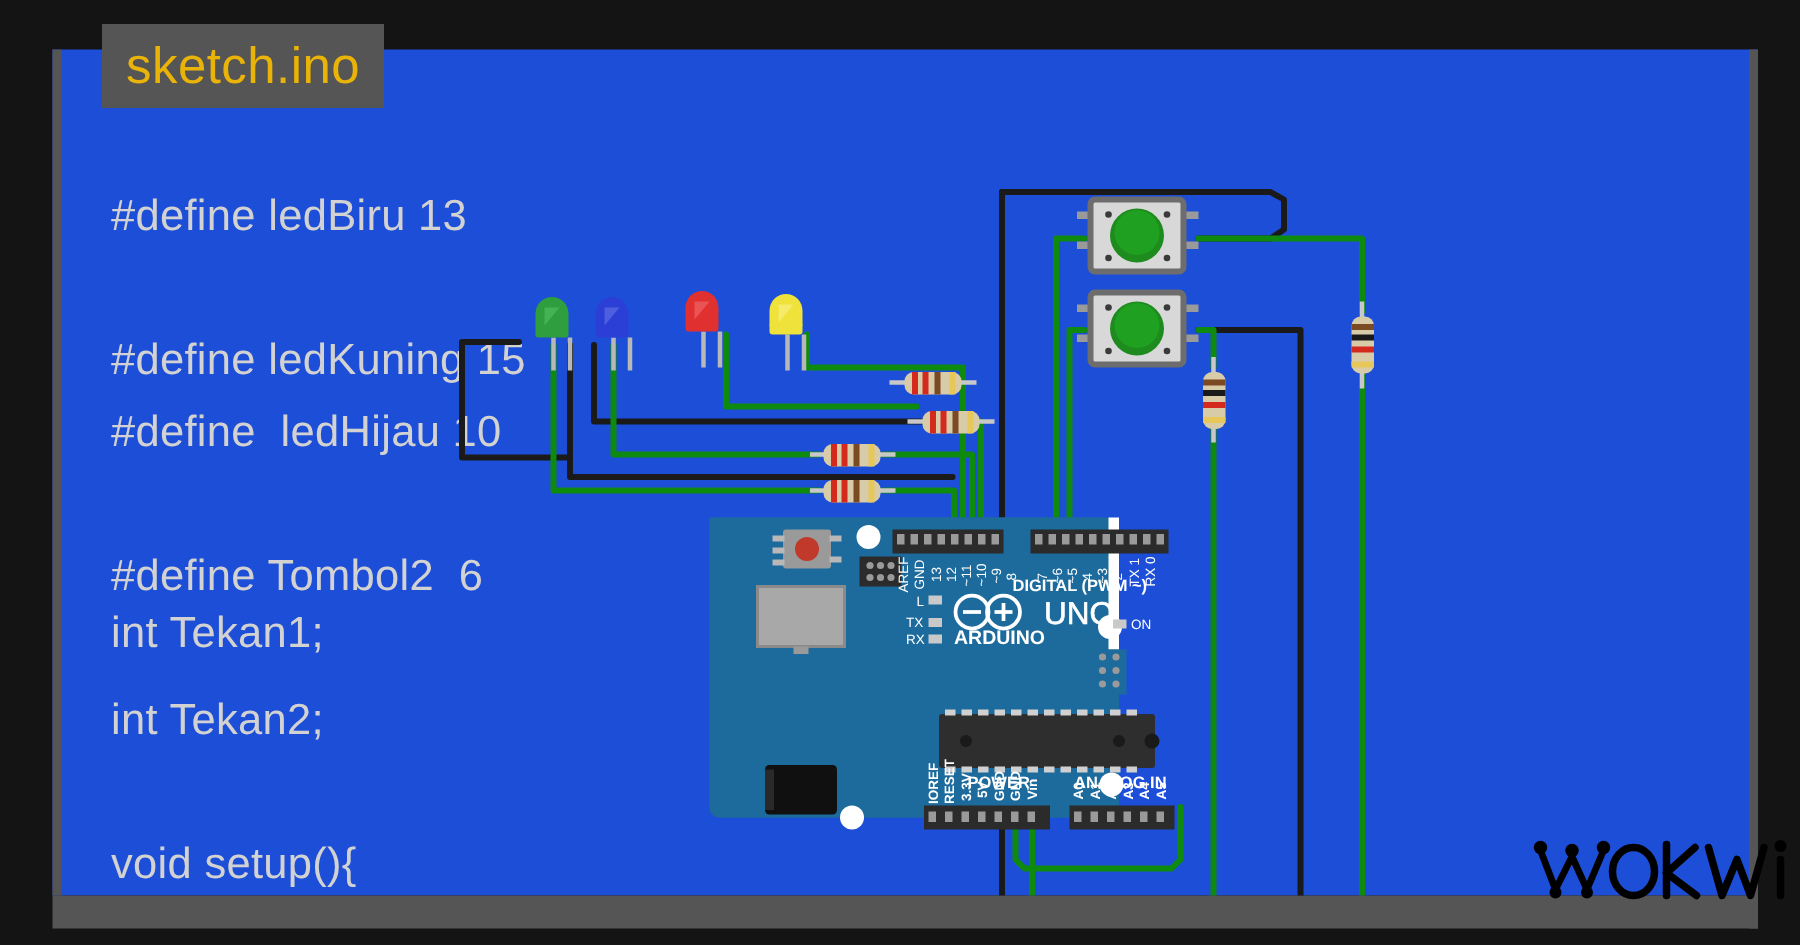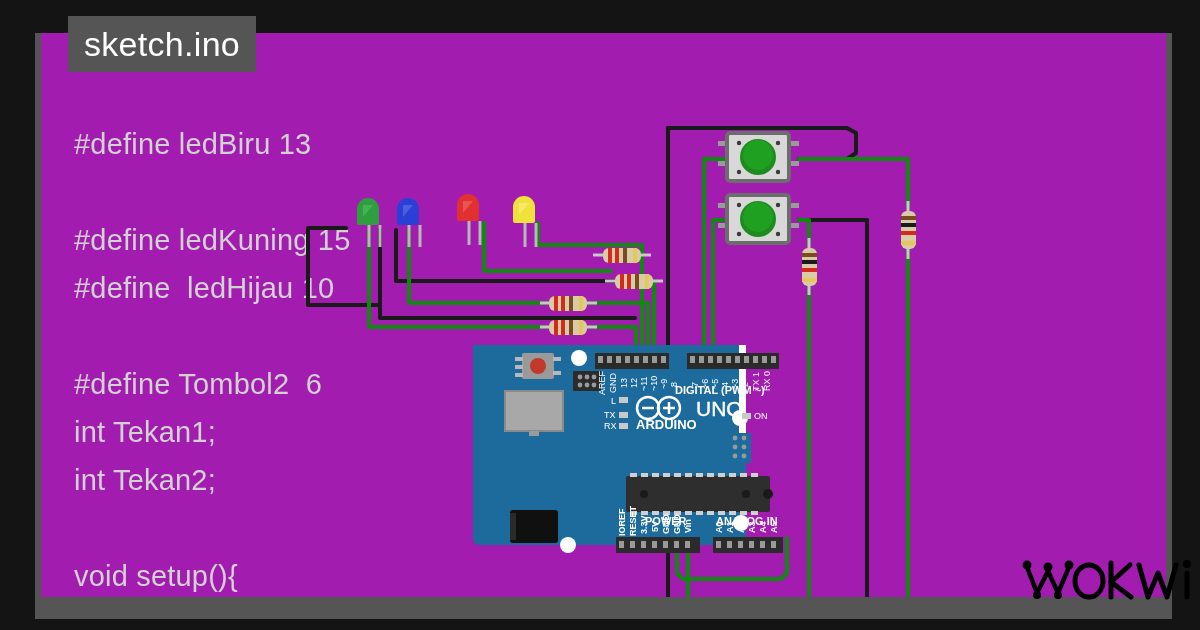--- a/index.html
+++ b/index.html
@@ -3,21 +3,21 @@
 <meta charset="utf-8">
 <style>
   * { margin:0; padding:0; box-sizing:border-box; }
   html,body{ width:1200px; height:630px; background:#141414; overflow:hidden;
              font-family:"Liberation Sans", sans-serif; }
   #root{ position:relative; width:1200px; height:630px; background:#141414; }
 
   
   #canvas{
     position:absolute; left:35px; top:33px; width:1137px; height:564px;
-    background:#a21caf; border-left:6px solid #555555; border-bottom:0;
+    background:#1d4ed8; border-left:6px solid #555555; border-bottom:0;
   }
   #canvas-bottom-bar{
     position:absolute; left:35px; top:597px; width:1137px; height:22px;
     background:#555555;
   }
   #canvas-right-bar{
     position:absolute; left:1166px; top:33px; width:6px; height:586px;
     background:#555555;
   }
 
@@ -28,21 +28,21 @@
   }
   .code-line{
     position:absolute; left:33px;
     font-family:"Liberation Sans", sans-serif;
     font-size:29px; color:#d2d2d2; white-space:pre; letter-spacing:0.2px;
   }
 
   
   #file-tab{
     position:absolute; left:68px; top:16px; height:56px;
-    background:#555555; color:#ffffff;
+    background:#555555; color:#eab308;
     display:flex; align-items:center; padding:0 16px;
     font-size:34px; letter-spacing:0.3px; z-index:40;
   }
 
   
   #wokwi-logo{
     position:absolute; left:980px; top:520px; z-index:35;
   }
 
   
@@ -54,21 +54,21 @@
 
 <div id="root">
 
   <div id="canvas">
 
     <div id="code">
       <div class="code-line" style="top:95px">#define ledBiru 13</div>
       <div class="code-line" style="top:191px">#define ledKuning 15</div>
       <div class="code-line" style="top:239px">#define  ledHijau 10</div>
       <div class="code-line" style="top:335px">#define Tombol2  6</div>
-      <div class="code-line" style="top:383px">int Tekan1;</div>
+      <div class="code-line" style="top:373px">int Tekan1;</div>
       <div class="code-line" style="top:431px">int Tekan2;</div>
       <div class="code-line" style="top:479px"></div>
       <div class="code-line" style="top:527px">void setup(){</div>
 
     </div>
 
     <svg id="wires" viewBox="0 0 1137 564">
       <g fill="none" stroke-linecap="round" stroke-linejoin="round">
 
         <path d="M305 195 L267 195 L267 272 L339 272 L339 197" stroke="#1a1a1a" stroke-width="4"></path>

